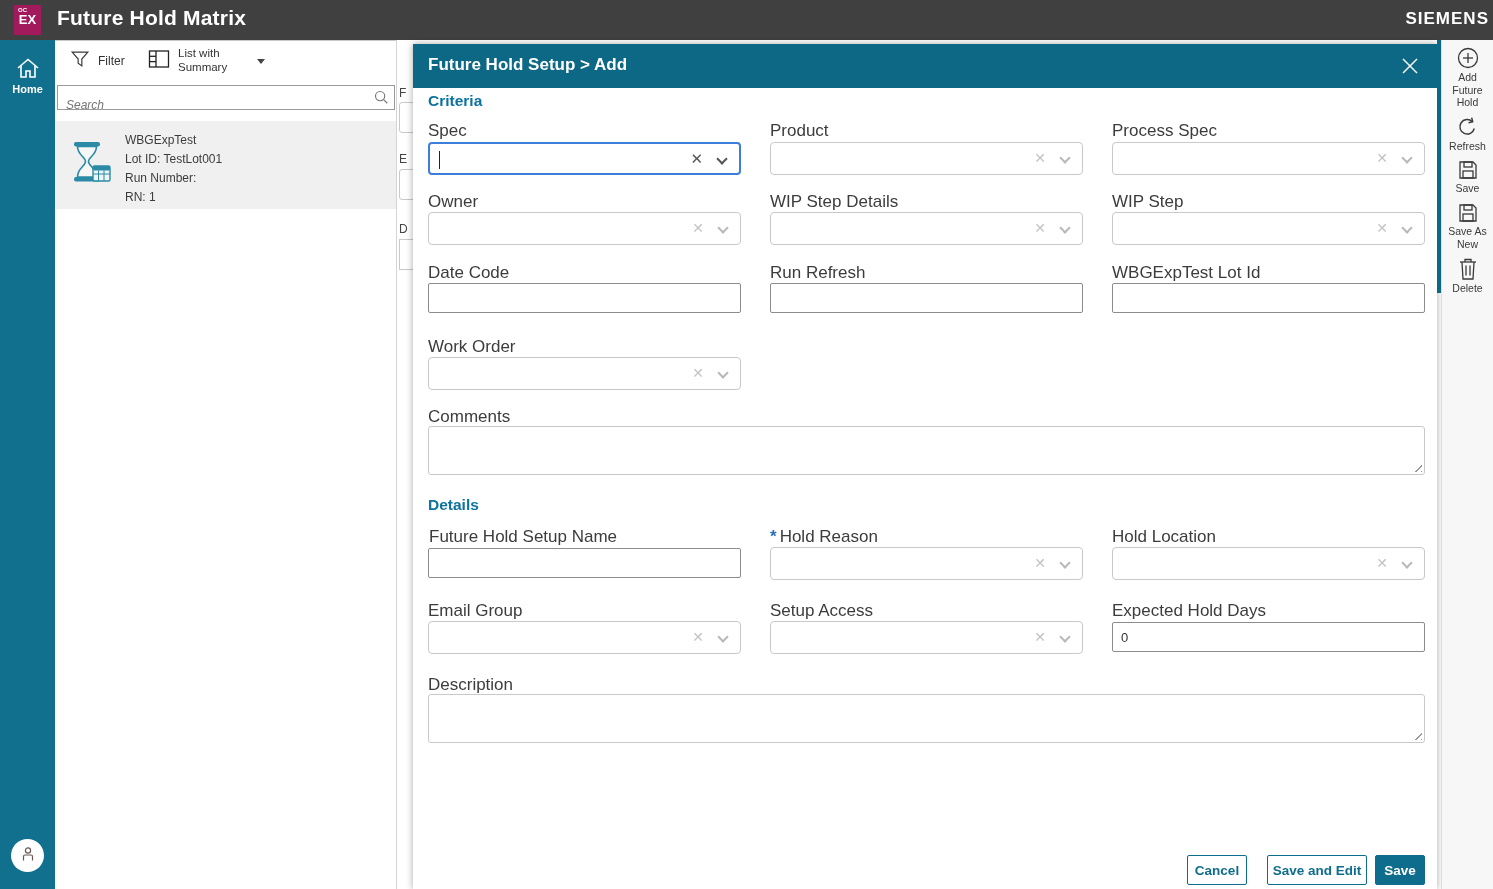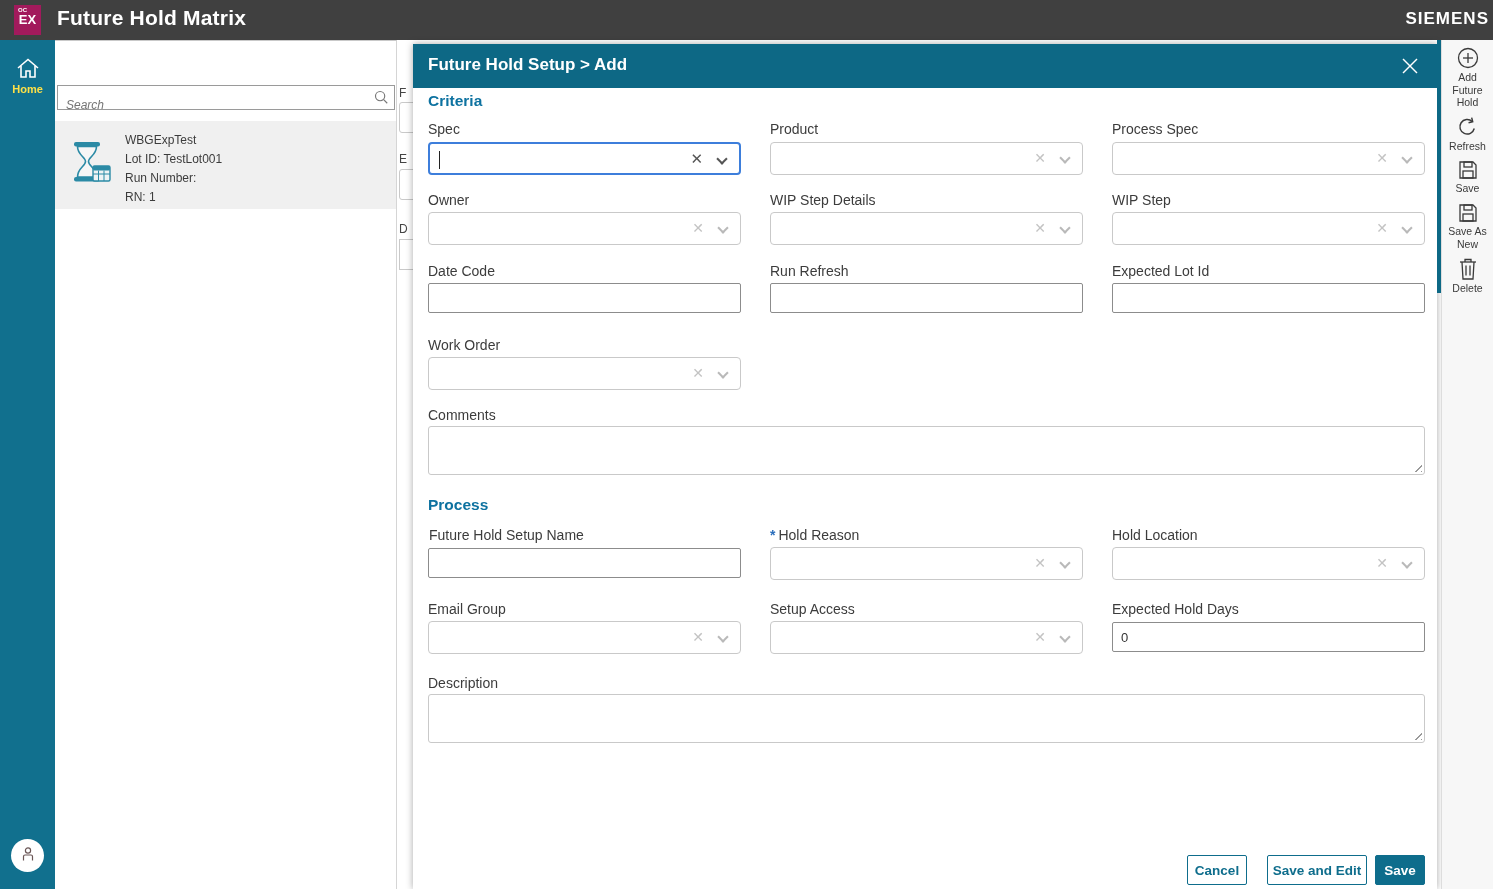--- a/index.html
+++ b/index.html
@@ -11,21 +11,21 @@
   .topbar { position:absolute; left:0; top:0; width:1493px; height:40px; background:#404040; }
   .badge { position:absolute; left:14px; top:5px; width:27px; height:30px; background:#a21a5c;
     color:#fff; text-align:center; }
   .badge .oc { display:block; font-size:6px; font-weight:700; text-align:left; padding:2px 0 0 4px; line-height:6px;}
   .badge .ex { display:block; font-size:13px; font-weight:700; line-height:14px; }
   .app-title { position:absolute; left:57px; top:6px; color:#fff; font-size:21px; font-weight:600; letter-spacing:.2px; }
   .brand { position:absolute; right:4px; top:9px; color:#fff; font-size:17px; font-weight:700; letter-spacing:1px; }
 
   
   .nav { position:absolute; left:0; top:40px; width:55px; height:849px; background:#11708e; }
-  .nav-home { position:absolute; left:0; top:16px; width:55px; text-align:center; color:#fde047; cursor:pointer; }
+  .nav-home { position:absolute; left:0; top:16px; width:55px; text-align:center; color:#ffffff; cursor:pointer; }
   .nav-home svg { display:block; margin:0 auto; }
   .nav-home .lbl { font-size:11px; font-weight:700; margin-top:3px; }
   .avatar { position:absolute; left:11px; bottom:17px; width:33px; height:33px; background:#fff;
     border-radius:50%; display:flex; align-items:center; justify-content:center; cursor:pointer; }
 
   
   .panel { position:absolute; left:55px; top:40px; width:342px; height:849px; background:#fff;
     border-top:1px solid #c9c9c9; border-right:1px solid #d5d5d5; }
   .toolbar { position:relative; height:40px; }
   .tool { position:absolute; top:0; display:flex; align-items:center; gap:7px; color:#333; cursor:pointer; }
@@ -51,21 +51,21 @@
 
   
   .modal { position:absolute; left:413px; top:44px; width:1024px; height:845px; background:#fff;
     box-shadow:0 0 7px rgba(0,0,0,.35); }
   .modal-hd { position:absolute; left:0; top:0; width:100%; height:44px; background:#0d6885; }
   .modal-title { position:absolute; left:15px; top:11px; color:#fff; font-size:17px; font-weight:700; }
   .modal-close { position:absolute; right:14px; top:9px; width:26px; height:26px; cursor:pointer;
     display:flex; align-items:center; justify-content:center; }
 
   .sec-hd { position:absolute; font-size:15.5px; font-weight:700; color:#0d72a0; }
-  .f-label { position:absolute; font-size:14px; color:#3c3c3c; white-space:nowrap; }
+  .f-label { position:absolute; font-size:17px; color:#3c3c3c; white-space:nowrap; }
   .req { color:#2a6ebb; font-weight:700; margin-right:3px; }
 
   .dd { position:absolute; width:313px; height:33px; background:#fff; border:1px solid #c9c9c9;
     border-radius:4px; cursor:pointer; }
   .dd .clr { position:absolute; right:36px; top:7px; font-size:14px; color:#c3c3c3; }
   .dd .chev { position:absolute; right:13px; top:11px; width:8px; height:8px;
     border-right:2px solid #b9b9b9; border-bottom:2px solid #b9b9b9; transform:rotate(45deg); }
   .dd.focused { border:2px solid #3d7edb; }
   .dd.focused .clr { color:#555; font-size:15px; top:6px;}
   .dd.focused .chev { border-color:#555; }
@@ -122,20 +122,42 @@
       <span>
         <svg width="18" height="18" viewBox="0 0 18 18" fill="none" stroke="#6a5555" stroke-width="1.2">
           <circle cx="9" cy="5.5" r="2.6"></circle>
           <path d="M4.5 15.5 V11.5 Q4.5 10 6 10 H12 Q13.5 10 13.5 11.5 V15.5"></path>
         </svg>
       </span>
     </div>
   </div>
 
   <div class="panel">
+    <div class="toolbar">
+      <div class="tool tool-filter">
+        <span>
+          <svg width="22" height="22" viewBox="0 0 24 24" fill="none" stroke="#3a3a3a" stroke-width="1.3">
+            <path d="M3.5 4.5 H20.5 L14 12 V19.5 L10 16.5 V12 Z"></path>
+          </svg>
+        </span>
+        <span class="t1">Filter</span>
+      </div>
+      <div class="tool tool-view">
+        <span>
+          <svg width="24" height="22" viewBox="0 0 24 22" fill="none" stroke="#222" stroke-width="1.3">
+            <rect x="2.5" y="3" width="19" height="16"></rect>
+            <line x1="9" y1="3" x2="9" y2="19"></line>
+            <line x1="2.5" y1="8.3" x2="9" y2="8.3"></line>
+            <line x1="2.5" y1="13.6" x2="9" y2="13.6"></line>
+          </svg>
+        </span>
+        <span class="view-lbl" style="width:58px;">List with Summary</span>
+        <span class="caret"></span>
+      </div>
+    </div>
     <div class="search-wrap">
       <input type="text" placeholder="Search" style="">
       <span class="search-ic">
         <svg width="16" height="16" viewBox="0 0 18 18" fill="none" stroke="#777" stroke-width="1.3">
           <circle cx="8" cy="8" r="5.2"></circle>
           <line x1="12" y1="12" x2="16" y2="16"></line>
         </svg>
       </span>
     </div>
     <div class="listing">
@@ -212,37 +234,37 @@
       <span class="clr">✕</span>
       <span class="chev"></span>
     </div>
     <div class="dd" style="left:699px; top:168px;">
       <span class="clr">✕</span>
       <span class="chev"></span>
     </div>
 
     <div class="f-label" style="left:15px; top:219px;">Date Code</div>
     <div class="f-label" style="left:357px; top:219px;">Run Refresh</div>
-    <div class="f-label" style="left:699px; top:219px;">Expected Lot Id</div>
+    <div class="f-label" style="left:699px; top:219px;">WBGExpTest Lot Id</div>
     <input class="tin" style="left: 15px; top: 239px;">
     <input class="tin" style="left: 357px; top: 239px;">
     <input class="tin" style="left: 699px; top: 239px;">
 
     <div class="f-label" style="left:15px; top:293px;">Work Order</div>
     <div class="dd" style="left:15px; top:313px;">
       <span class="clr">✕</span>
       <span class="chev"></span>
     </div>
 
     <div class="f-label" style="left:15px; top:363px;">Comments</div>
     <div class="tarea" style="top:382px;">
       <span class="grip"></span>
     </div>
 
-    <div class="sec-hd" style="left:15px; top:452px;">Process</div>
+    <div class="sec-hd" style="left:15px; top:452px;">Details</div>
 
     <div class="f-label" style="left:16px; top:483px;">Future Hold Setup Name</div>
     <div class="f-label" style="left:357px; top:483px;">
       <span class="req">*</span><span>Hold Reason</span>
     </div>
     <div class="f-label" style="left:699px; top:483px;">Hold Location</div>
     <input class="tin" style="left: 15px; top: 504px;">
     <div class="dd" style="left:357px; top:503px;">
       <span class="clr">✕</span>
       <span class="chev"></span>

